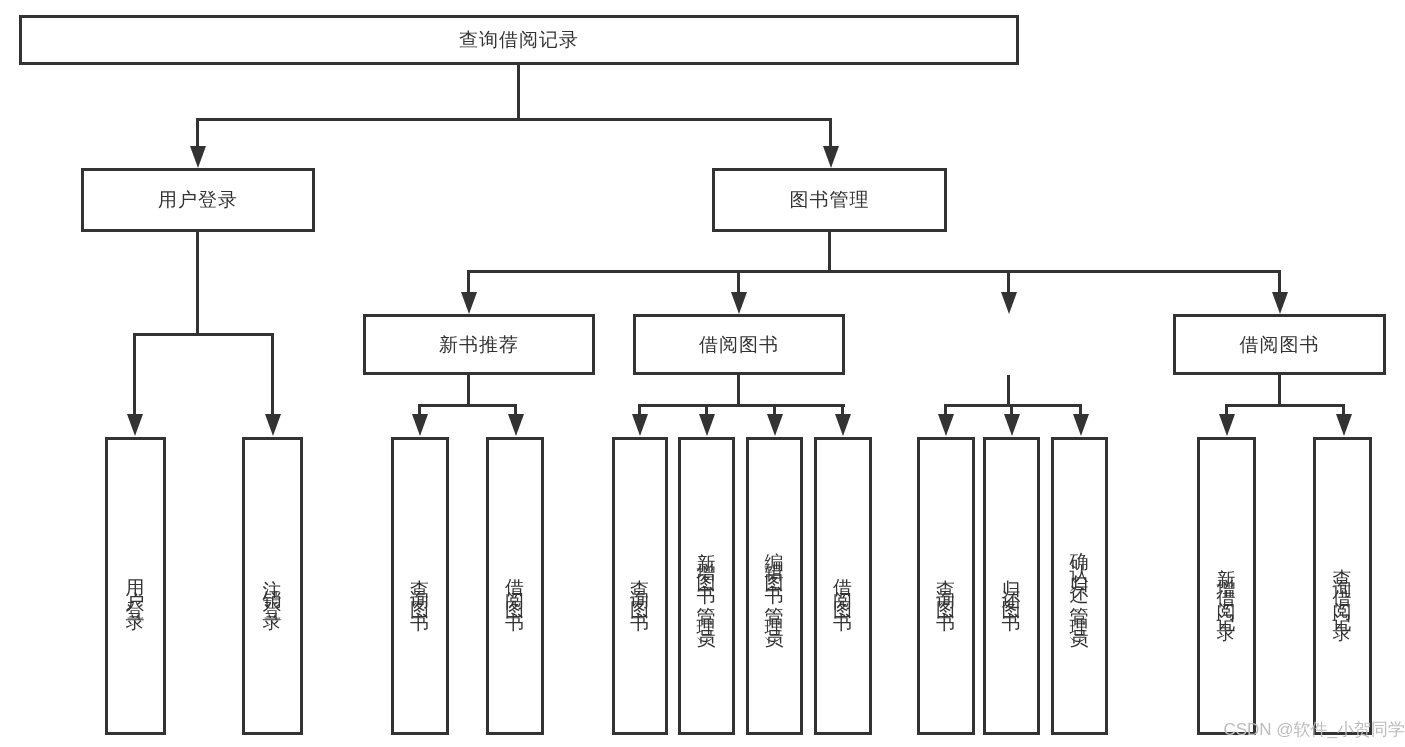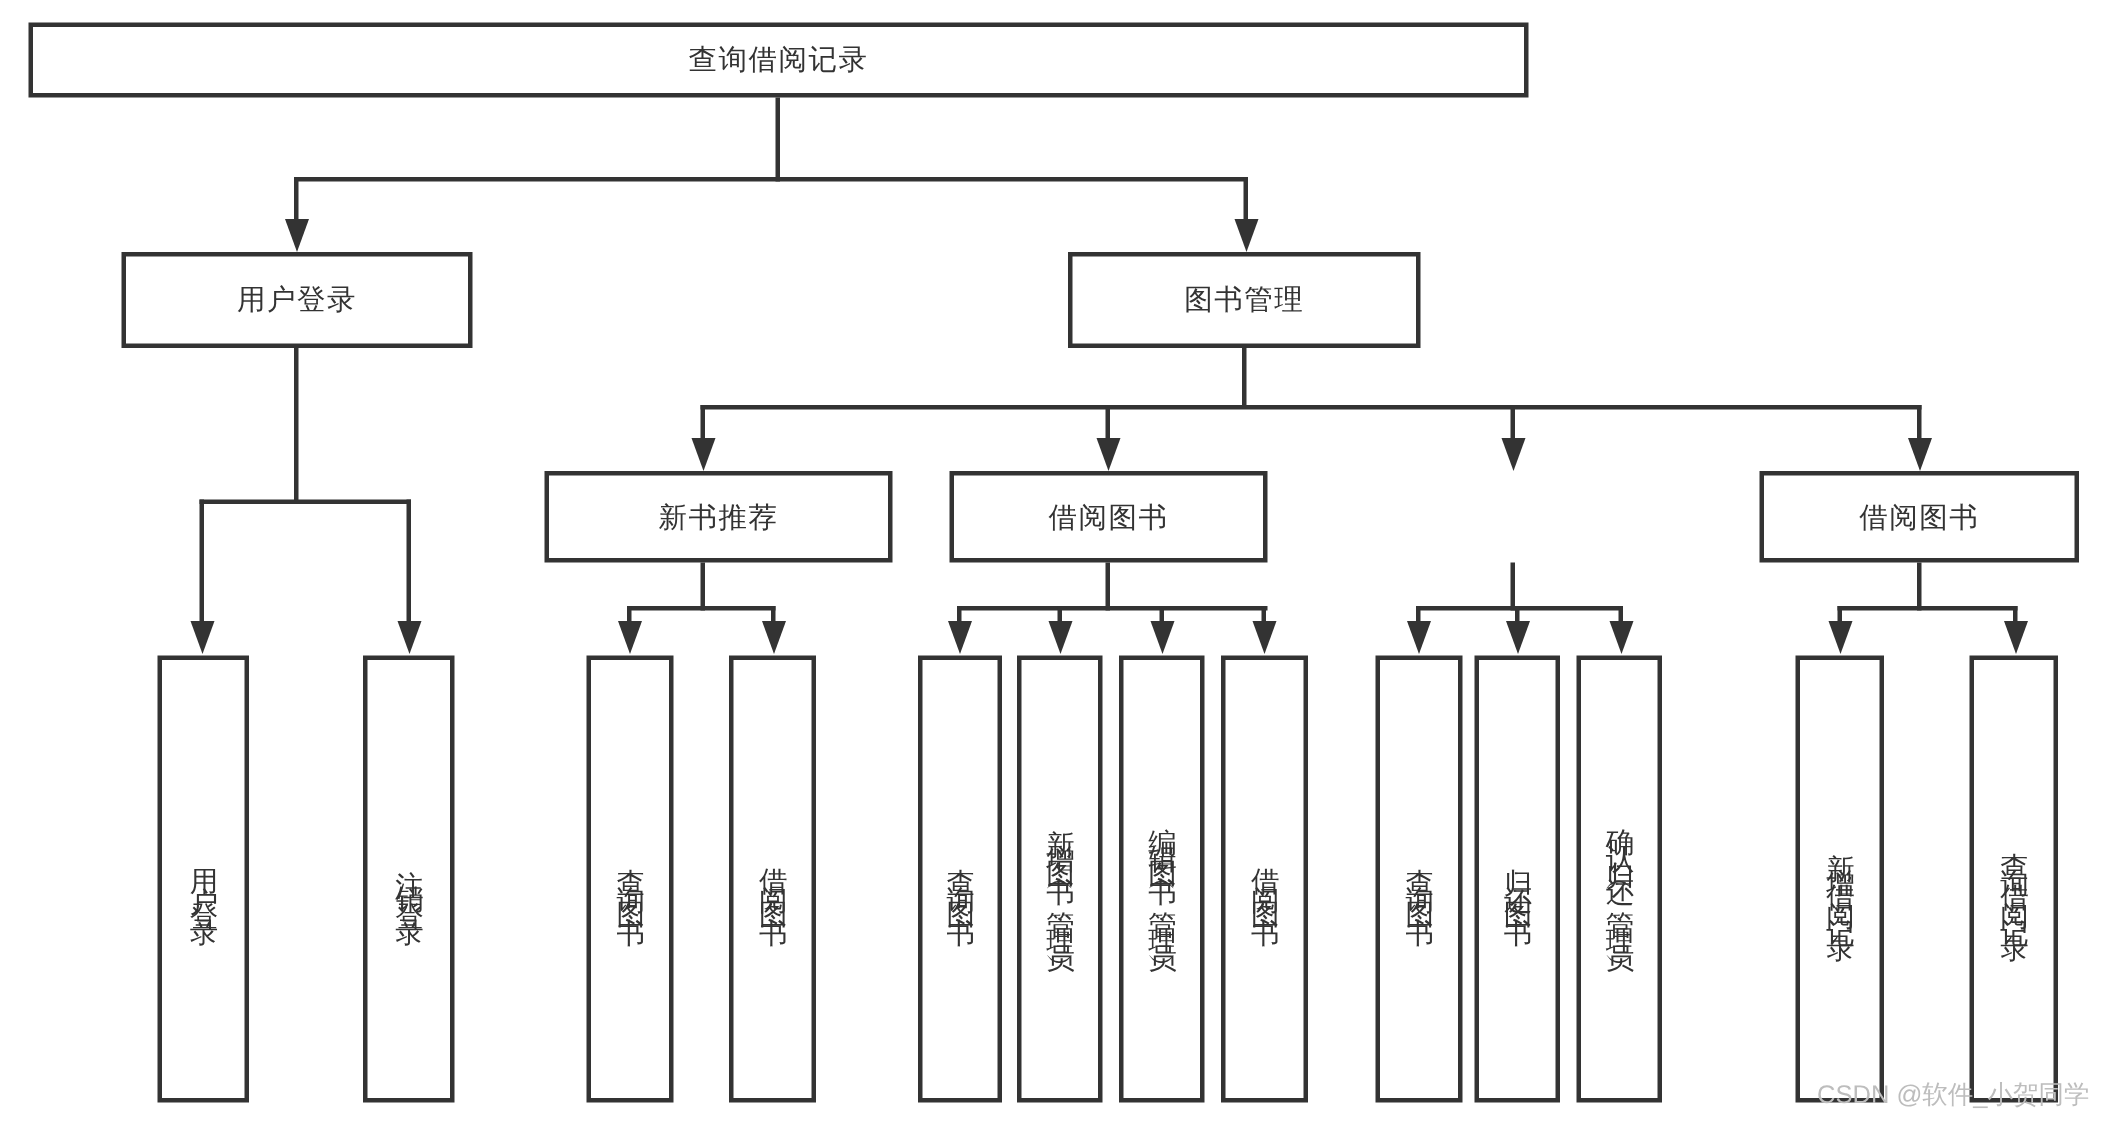--- a/index.html
+++ b/index.html
@@ -166,15 +166,15 @@
     <span class="vtext">确认归还（管理员）</span>
   </div>
 
   <div class="box" style="left:1197px;top:437px;width:59px;height:298px">
     <span class="vtext">新增借阅记录</span>
   </div>
   <div class="box" style="left:1313px;top:437px;width:59px;height:298px">
     <span class="vtext">查询借阅记录</span>
   </div>
 
-  <div class="watermark" style="right:12px;top:718px">CSDN @软件_小贺同学</div>
+  <div class="watermark" style="right:0;top:718px">CSDN @软件_小贺同学</div>
 
 </div>
 
 </body></html>

